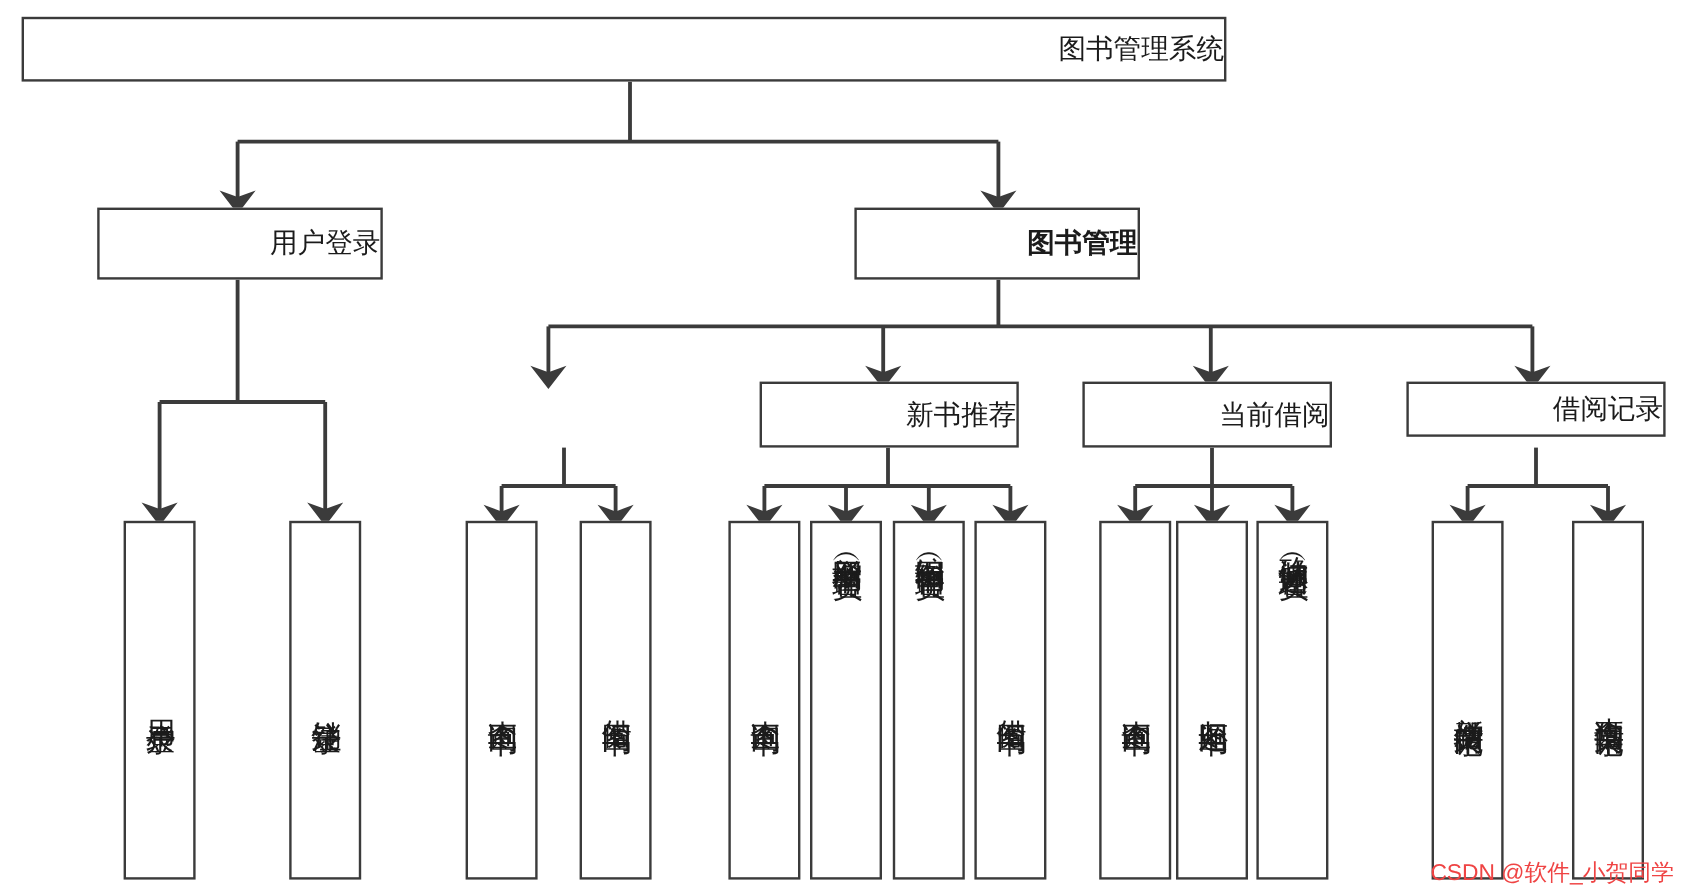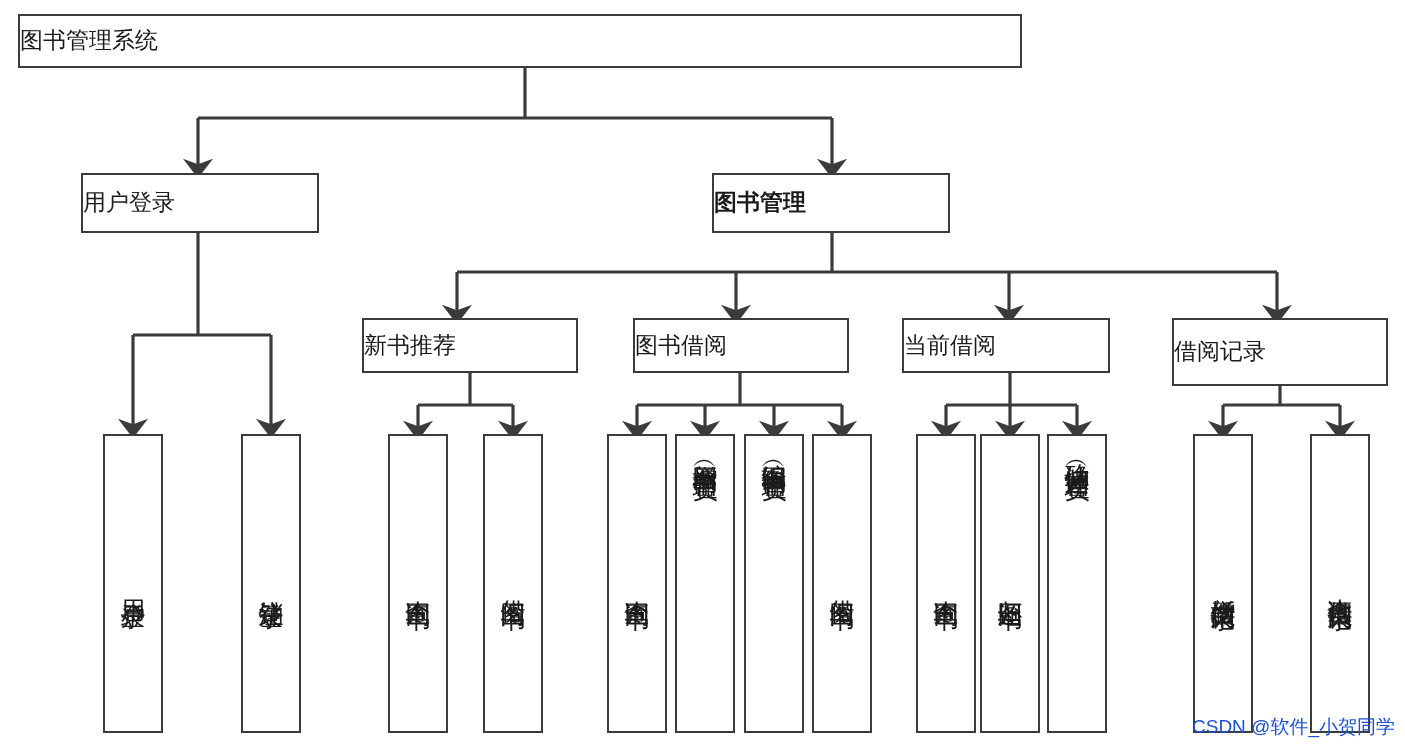--- a/index.html
+++ b/index.html
@@ -26,21 +26,21 @@
     height: 747px;
     pointer-events: none;
   }
   .node {
     position: absolute;
     box-sizing: border-box;
     background: #ffffff;
     border: 2px solid #3b3b3b;
     display: flex;
     align-items: center;
-    justify-content: flex-start;
+    justify-content: flex-end;
     z-index: 2;
   }
   .node .node-label {
     color: #1b1b1b;
     line-height: 1.12;
     text-align: center;
     white-space: pre;
   }
   .node-root .node-label,
   .node-l1 .node-label,
@@ -63,21 +63,21 @@
   }
   .node-leaf-mid {
     align-items: center;
     padding-top: 0;
   }
   #watermark {
     position: absolute;
     left: 1192px;
     top: 714px;
     font-size: 19px;
-    color: #1d4ed8;
+    color: #ef4444;
     white-space: nowrap;
     z-index: 5;
     font-family: "Liberation Sans", "DejaVu Sans", sans-serif;
   }
 </style>
 </head>
 <body>
 
 <div id="diagram-root">
 
@@ -136,30 +136,27 @@
     <span class="node-label">图书管理系统</span>
   </div>
 
   <div class="node node-l1" style="left:81px; top:173px; width:238px; height:60px;">
     <span class="node-label">用户登录</span>
   </div>
   <div class="node node-l1" style="left:712px; top:173px; width:238px; height:60px;font-weight:bold;">
     <span class="node-label">图书管理</span>
   </div>
 
-  <div class="node node-l2" style="left:362px; top:318px; width:216px; height:55px;">
+  <div class="node node-l2" style="left:633px; top:318px; width:216px; height:55px;">
     <span class="node-label">新书推荐</span>
-  </div>
-  <div class="node node-l2" style="left:633px; top:318px; width:216px; height:55px;">
-    <span class="node-label">图书借阅</span>
   </div>
   <div class="node node-l2" style="left:902px; top:318px; width:208px; height:55px;">
     <span class="node-label">当前借阅</span>
   </div>
-  <div class="node node-l2" style="left:1172px; top:318px; width:216px; height:68px;">
+  <div class="node node-l2" style="left:1172px; top:318px; width:216px; height:46px;">
     <span class="node-label">借阅记录</span>
   </div>
 
   <div class="node node-leaf node-leaf-mid" style="left:103px; top:434px; width:60px; height:299px;">
     <span class="node-label">用户登录</span>
   </div>
   <div class="node node-leaf node-leaf-mid" style="left:241px; top:434px; width:60px; height:299px;">
     <span class="node-label">注销登录</span>
   </div>
 

